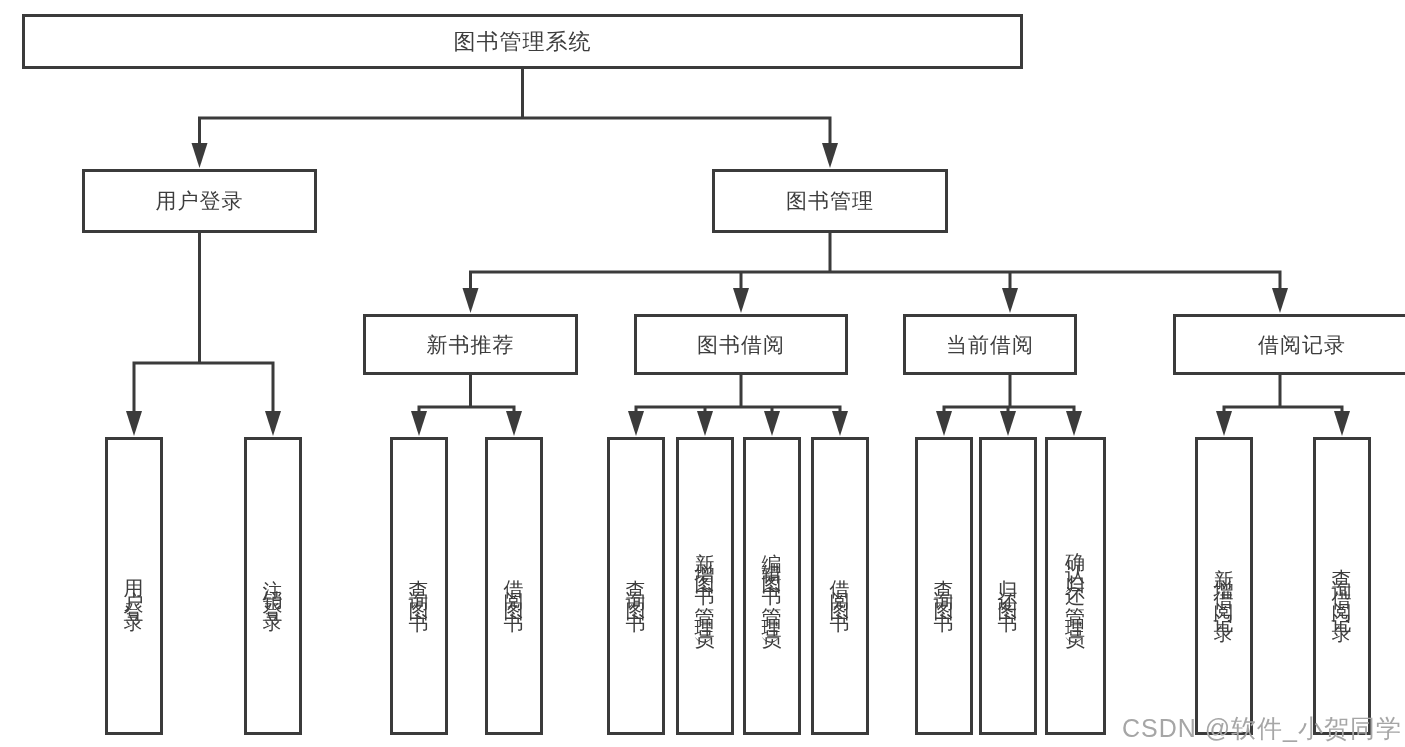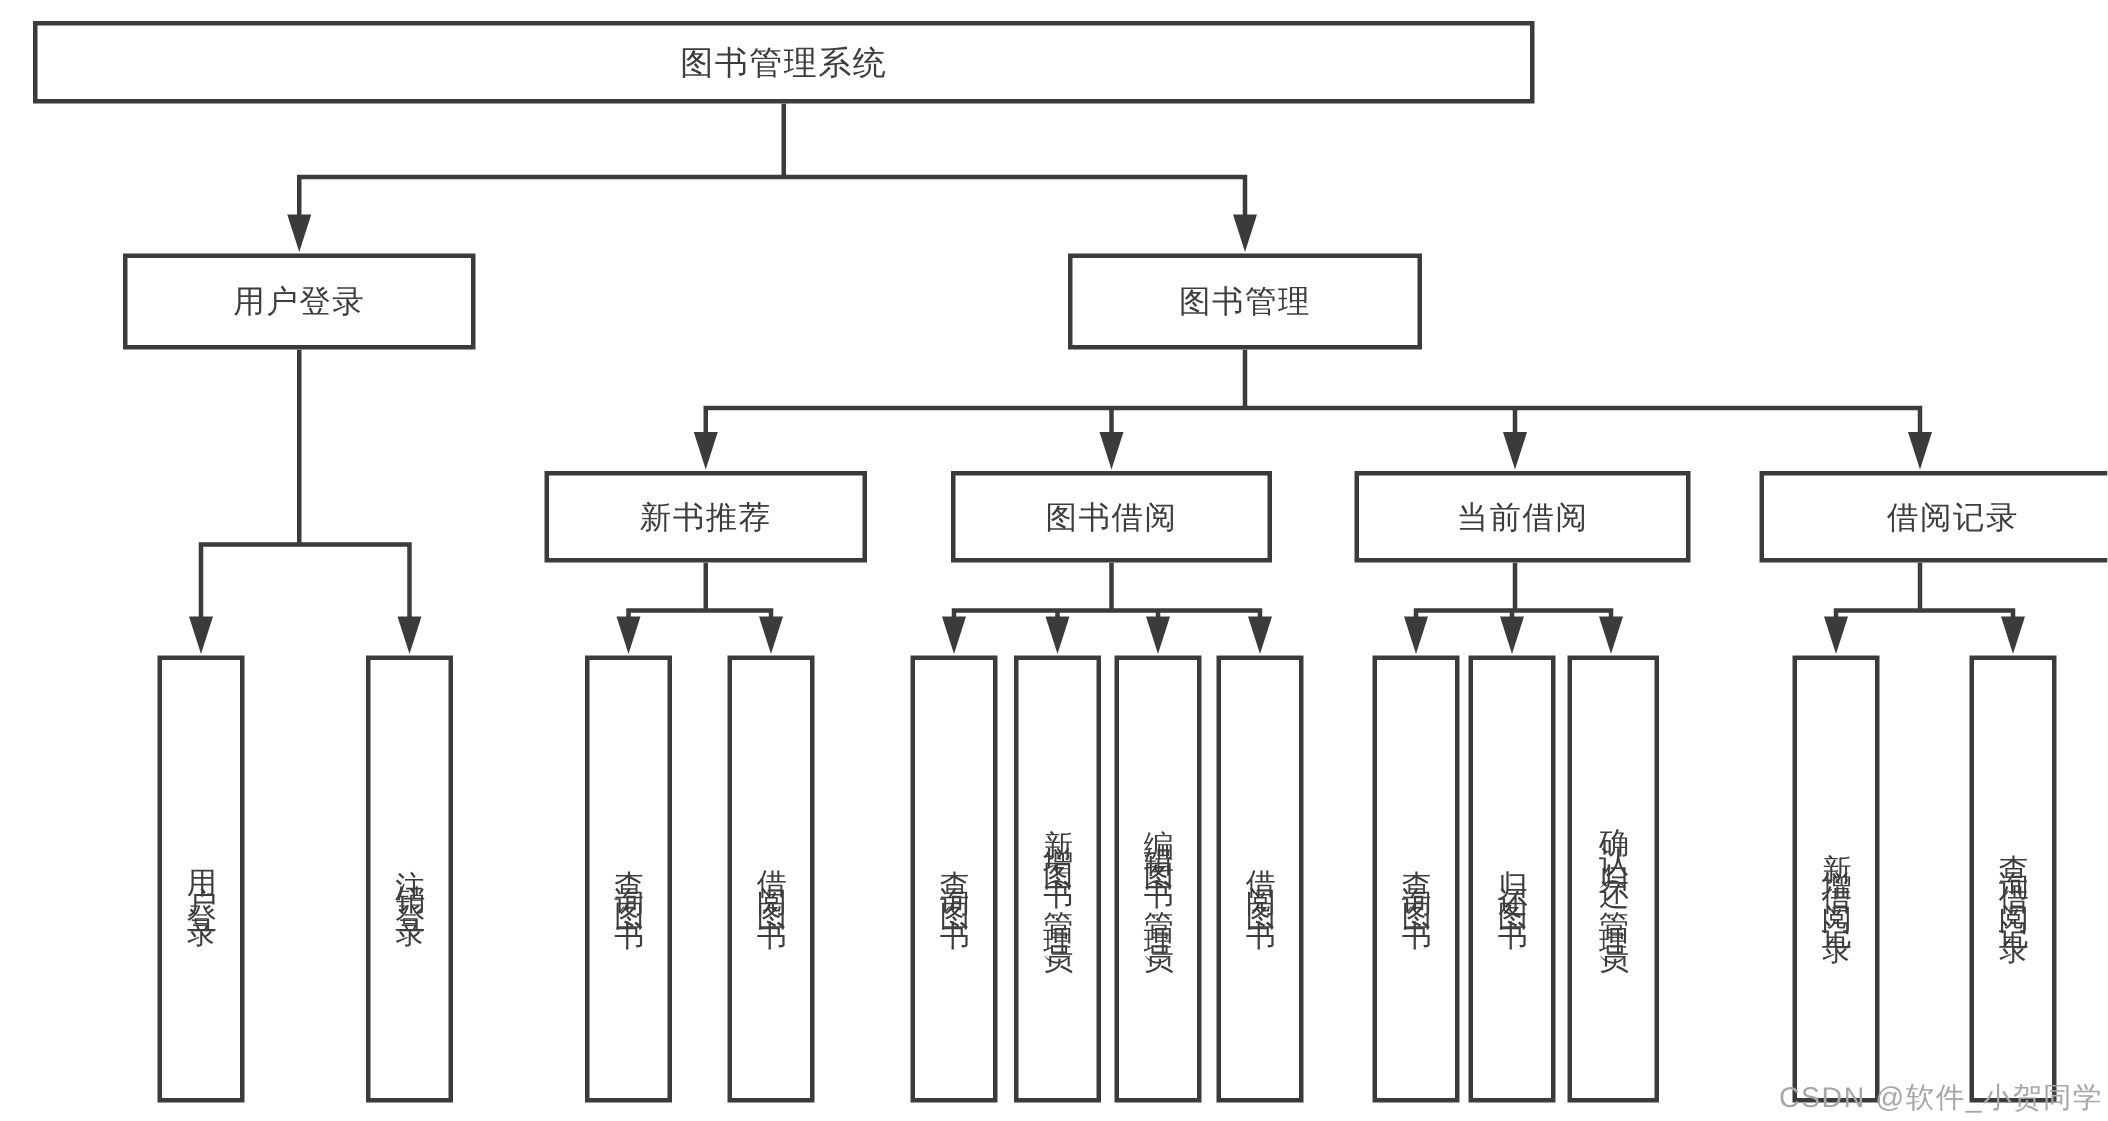--- a/index.html
+++ b/index.html
@@ -47,21 +47,21 @@
     writing-mode: vertical-rl;
     text-orientation: mixed;
     letter-spacing: 11px;
     line-height: 1;
     white-space: nowrap;
   }
   .watermark {
     position: absolute;
     right: 3px;
     bottom: 2px;
-    font-size: 19px;
+    font-size: 25px;
     color: #a6a6a6;
     letter-spacing: 1px;
     white-space: nowrap;
   }
 </style>
 </head>
 <body>
 
 <div class="canvas">
 
@@ -115,21 +115,21 @@
   <div class="node hbox" style="left:712px; top:169px; width:236px; height:64px;">
     <span>图书管理</span>
   </div>
 
   <div class="node hbox" style="left:634px; top:314px; width:214px; height:61px;">
     <span>图书借阅</span>
   </div>
   <div class="node hbox" style="left:363px; top:314px; width:215px; height:61px;">
     <span>新书推荐</span>
   </div>
-  <div class="node hbox" style="left:903px; top:314px; width:224px; height:61px;">
+  <div class="node hbox" style="left:903px; top:314px; width:174px; height:61px;">
     <span>当前借阅</span>
   </div>
   <div class="node hbox" style="left:1173px; top:314px; width:258px; height:61px;">
     <span>借阅记录</span>
   </div>
 
   <div class="node vbox" style="left:105px; top:437px; width:58px; height:298px;">
     <span class="vtext">用户登录</span>
   </div>
   <div class="node vbox" style="left:244px; top:437px; width:58px; height:298px;">

